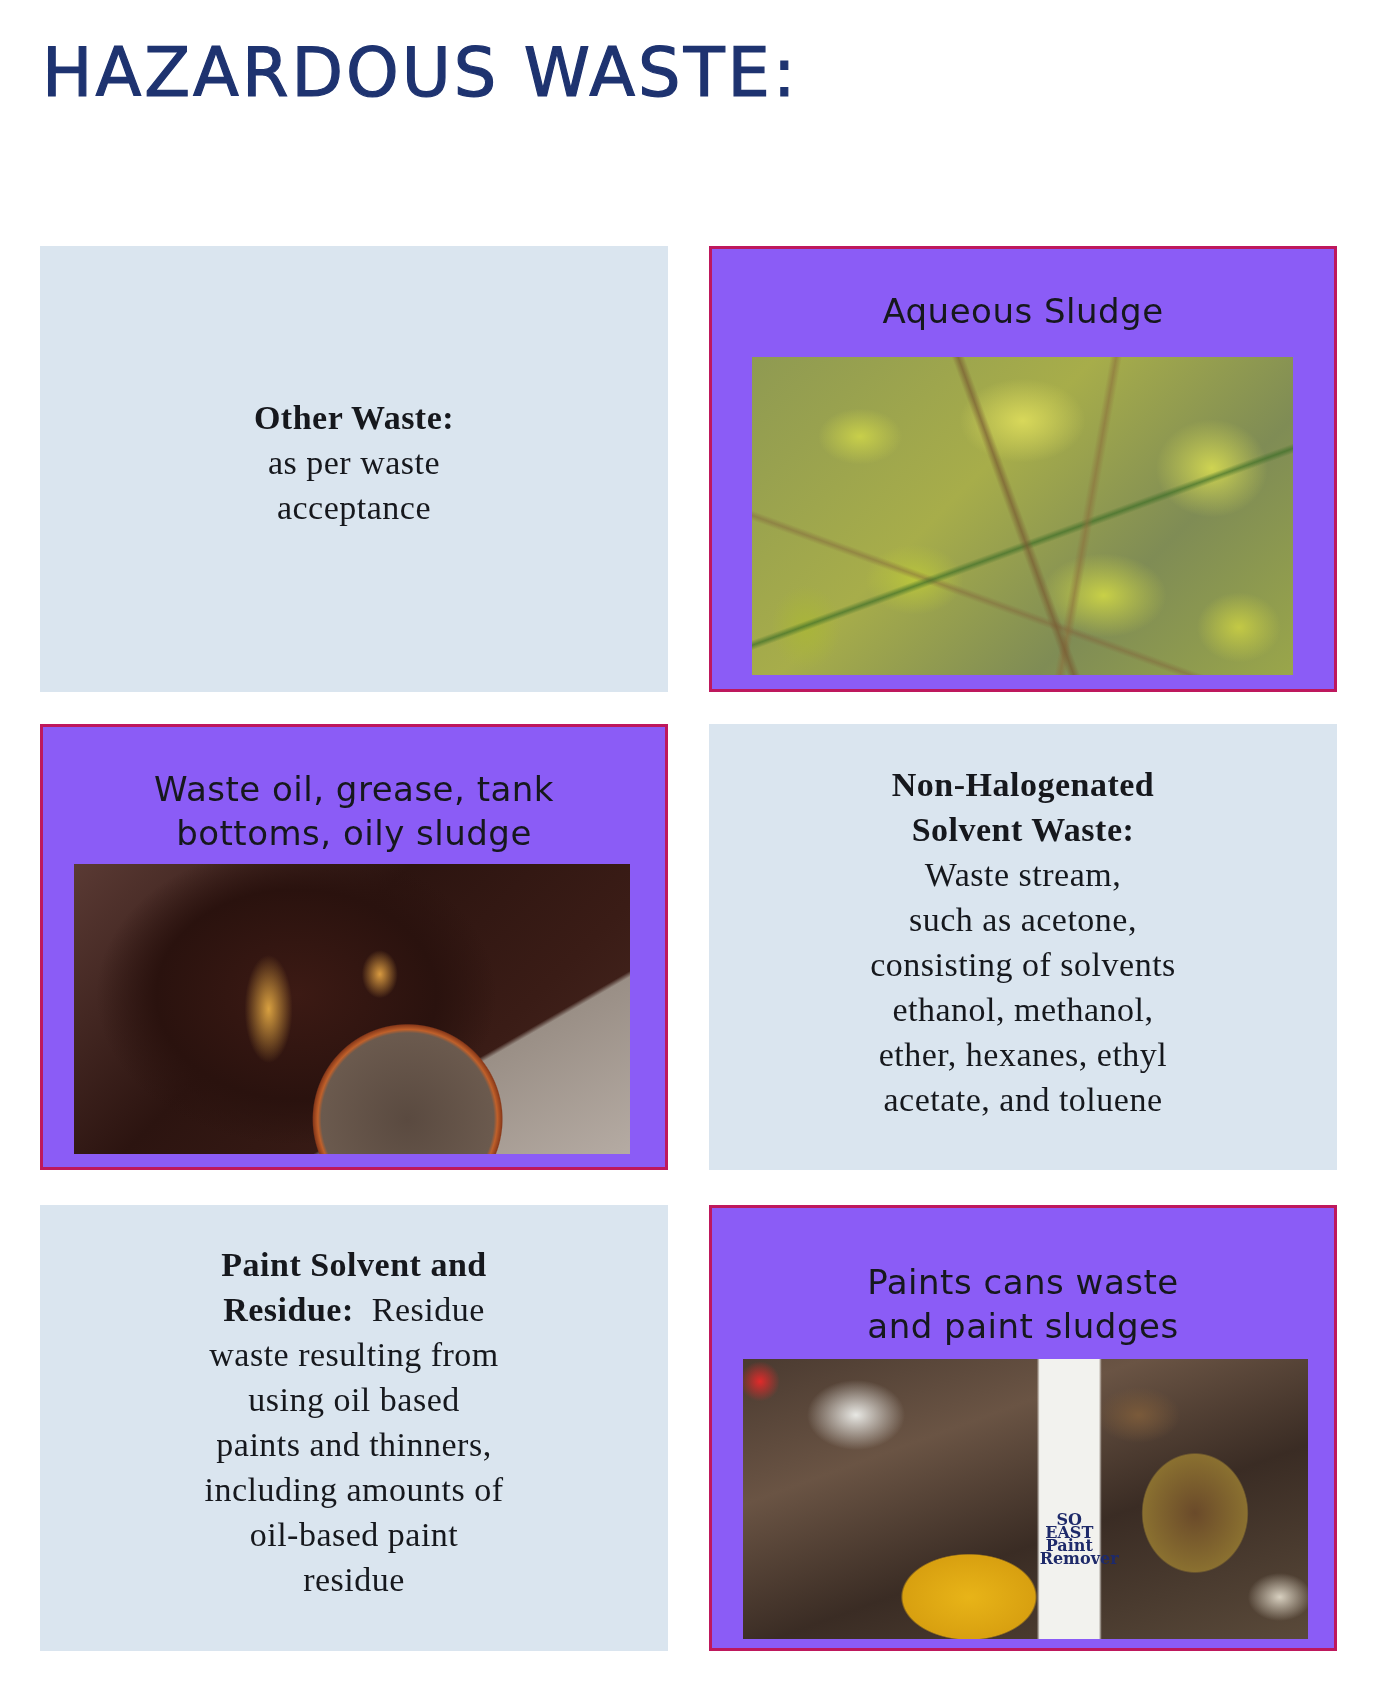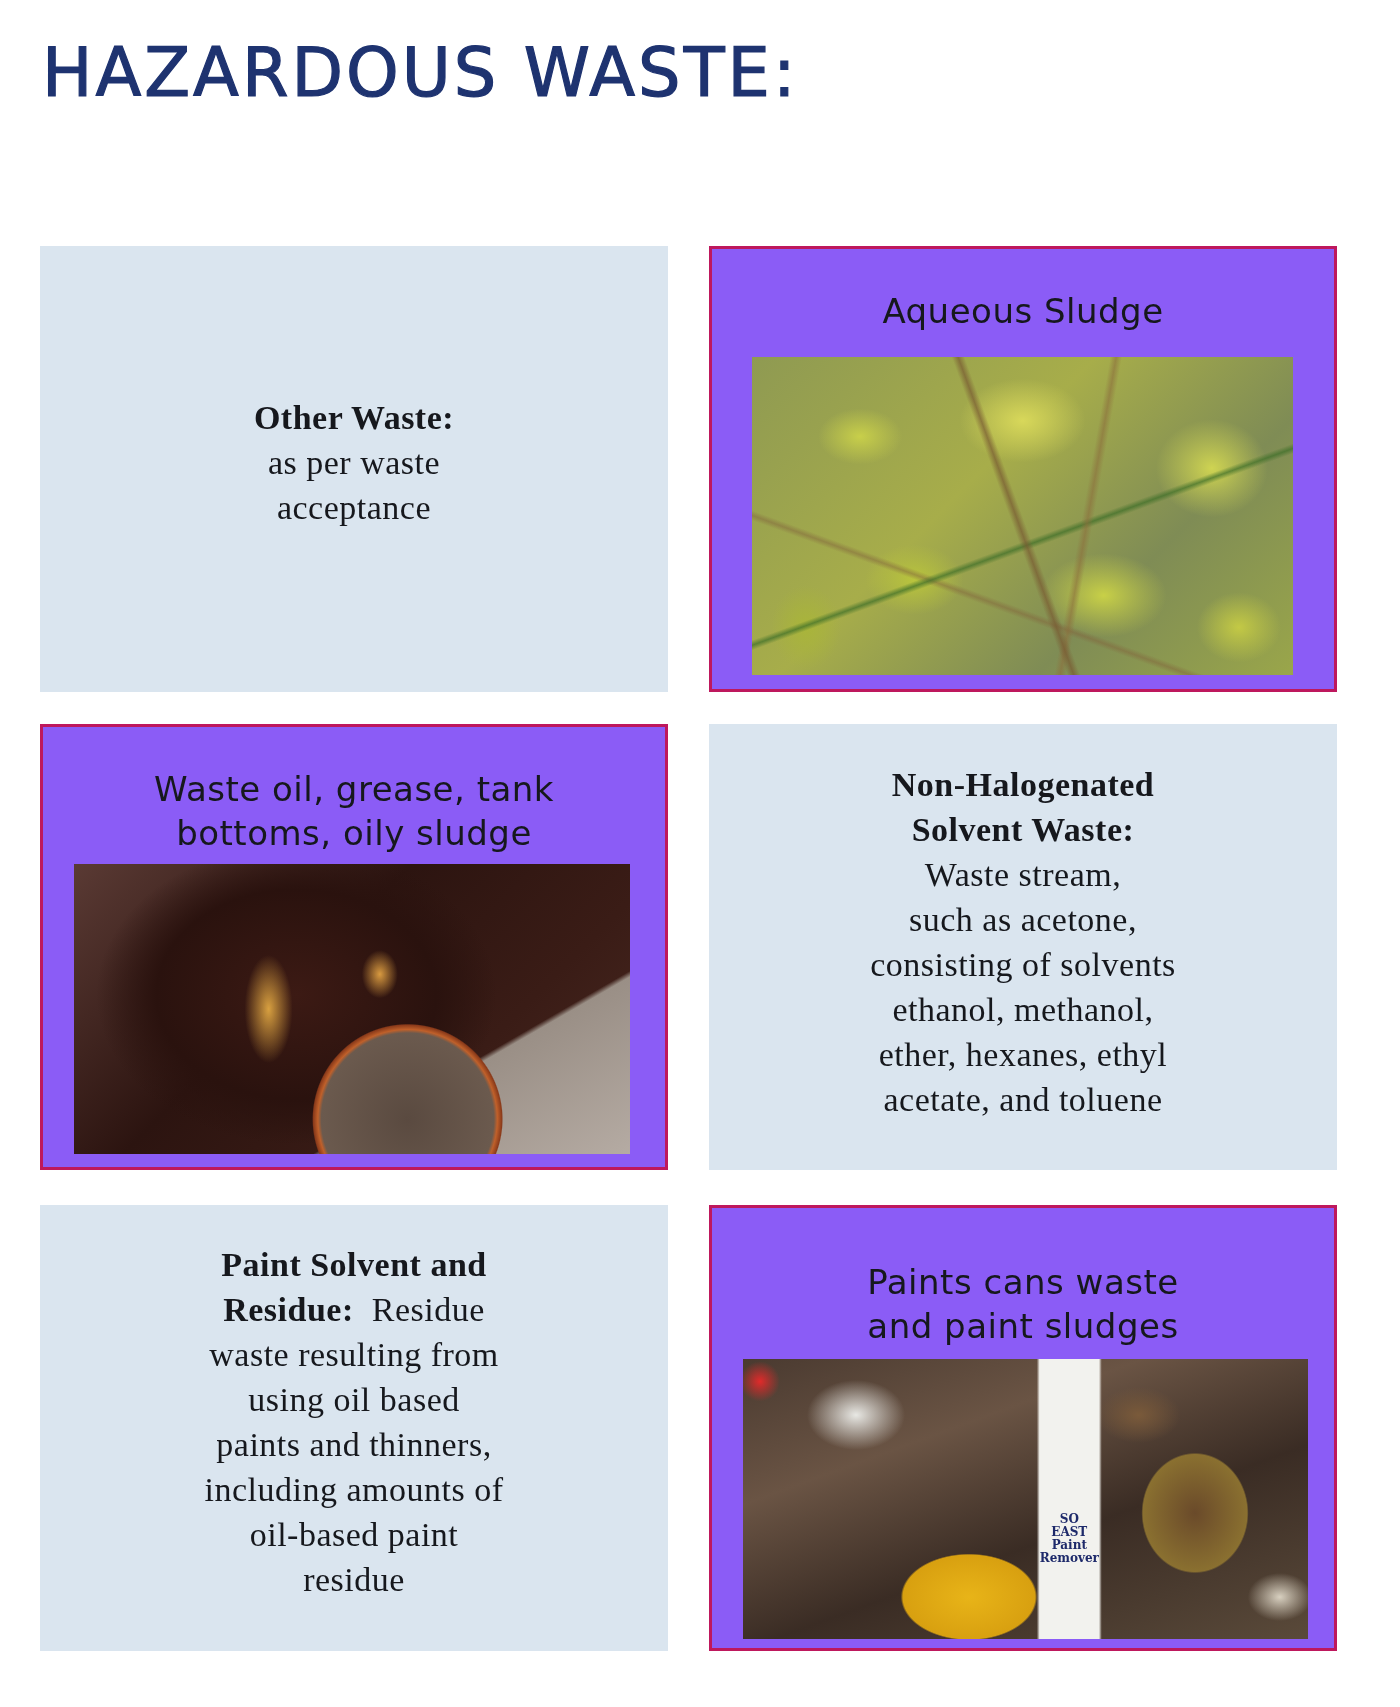--- a/index.html
+++ b/index.html
@@ -65,21 +65,21 @@
       linear-gradient(90deg, transparent 52%, #f2f2ee 52.5%, #f2f2ee 63%, transparent 63.5%),
       radial-gradient(ellipse 80px 90px at 80% 55%, #6a4a2a 0%, #8a7030 65%, transparent 67%),
       radial-gradient(ellipse 70px 50px at 20% 20%, #e8e8e4 0%, transparent 70%),
       radial-gradient(circle 20px at 3% 8%, #e02a2a 0%, transparent 100%),
       radial-gradient(ellipse 60px 40px at 70% 20%, #7a5a3a 0%, transparent 70%),
       radial-gradient(ellipse 40px 30px at 95% 85%, #d8d0c0 0%, transparent 80%),
       linear-gradient(160deg, #4a3a30 0%, #6a5444 30%, #3a2c24 60%, #5a4a3a 100%);
   }
   .paint-label {
     position: absolute; left: 52.5%; top: 55%; width: 10.5%;
-    text-align: center; color: #1e2a6a; font-family: "DejaVu Serif", serif; font-size: 12px; line-height: 13px; font-weight: bold;
+    text-align: center; color: #1e2a6a; font-family: "DejaVu Serif", serif; font-size: 16px; line-height: 13px; font-weight: bold;
   }
 </style>
 </head>
 <body>
 
 <h1 class="page-title">HAZARDOUS WASTE:</h1>
 
 <div class="card text-card" style="left:40px; top:246px;">
   <div class="card-text" style="margin-top:-14px;">
     <div class="bold">Other Waste:</div>

